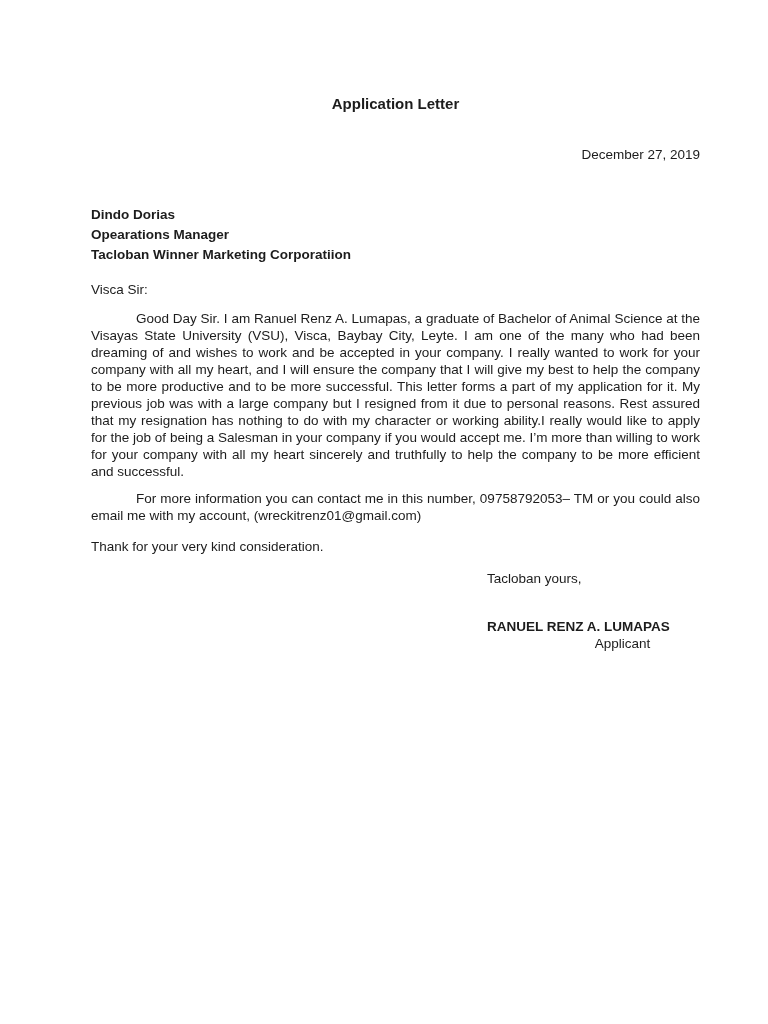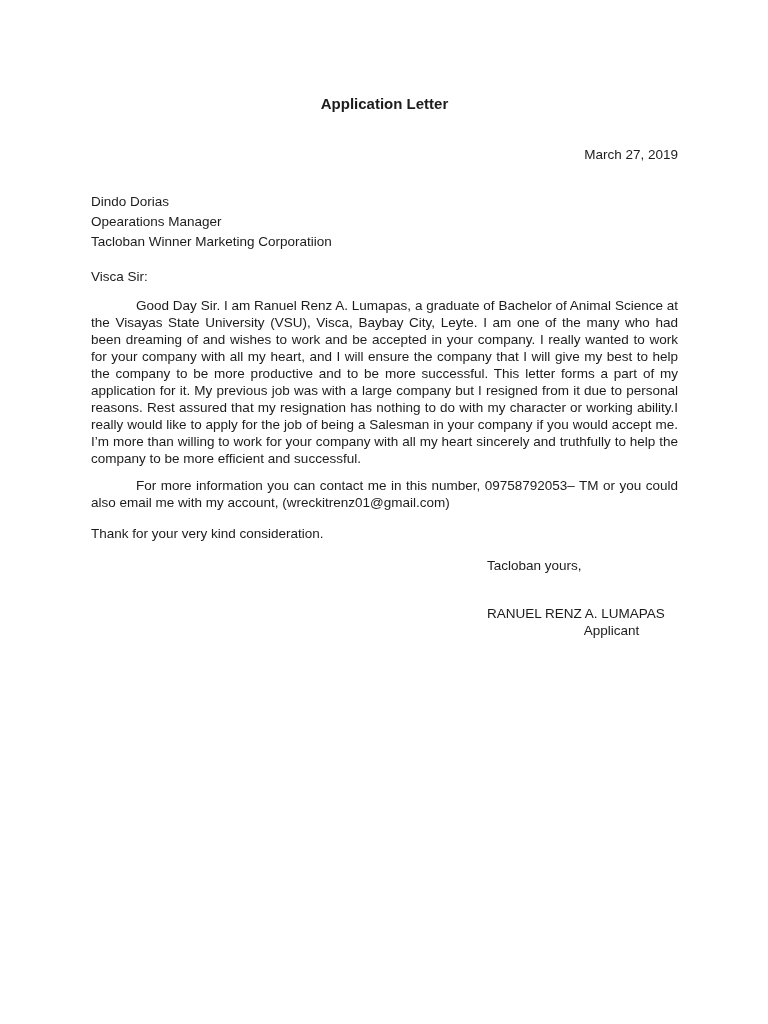--- a/index.html
+++ b/index.html
@@ -7,40 +7,40 @@
     padding: 0;
     background: #f2f2f2;
   }
   .page {
     position: relative;
     width: 768px;
     height: 1024px;
     margin: 0 auto;
     background: #ffffff;
     box-sizing: border-box;
-    padding: 95px 90px 0 91px;
+    padding: 95px 68px 0 91px;
     font-family: "Liberation Sans", "DejaVu Sans", sans-serif;
     color: #1c1c1c;
     font-size: 13.5px;
     line-height: 17px;
   }
   .title {
     margin: 0;
     text-align: center;
     font-size: 15px;
     font-weight: bold;
     line-height: 18px;
   }
   .date {
     margin-top: 33px;
     text-align: right;
   }
   .recipient {
-    margin-top: 29px;
-    font-weight: normal;
+    margin-top: 42px;
+    font-weight: bold;
     line-height: 20px;
   }
   .salutation {
     margin-top: 16px;
   }
   .body-paragraph {
     margin: 12px 0 0 0;
     text-align: justify;
     text-indent: 45px;
   }
@@ -52,35 +52,35 @@
   }
   .signoff-block {
     margin-top: 15px;
     margin-left: 396px;
   }
   .signoff {
     margin: 0;
   }
   .signature-name {
     margin-top: 31px;
-    font-weight: normal;
+    font-weight: bold;
   }
   .signature-title {
     margin: 0 0 0 58px;
     text-align: center;
   }
 </style>
 </head>
 <body>
 
 <div class="page">
 
   <h1 class="title">Application Letter</h1>
 
-  <div class="date">March 27, 2019</div>
+  <div class="date">December 27, 2019</div>
 
   <div class="recipient">
     <div>Dindo Dorias</div>
     <div>Opearations Manager</div>
     <div>Tacloban Winner Marketing Corporatiion</div>
   </div>
 
   <div class="salutation">Visca Sir:</div>
 
   <p class="body-paragraph">Good Day Sir. I am Ranuel Renz A. Lumapas, a graduate of Bachelor of Animal Science at the Visayas State University (VSU), Visca, Baybay City, Leyte. I am one of the many who had been dreaming of and wishes to work and be accepted in your company. I really wanted to work for your company with all my heart, and I will ensure the company that I will give my best to help the company to be more productive and to be more successful. This letter forms a part of my application for it. My previous job was with a large company but I resigned from it due to personal reasons. Rest assured that my resignation has nothing to do with my character or working ability.I really would like to apply for the job of being a Salesman in your company if you would accept me. I’m more than willing to work for your company with all my heart sincerely and truthfully to help the company to be more efficient and successful.</p>

